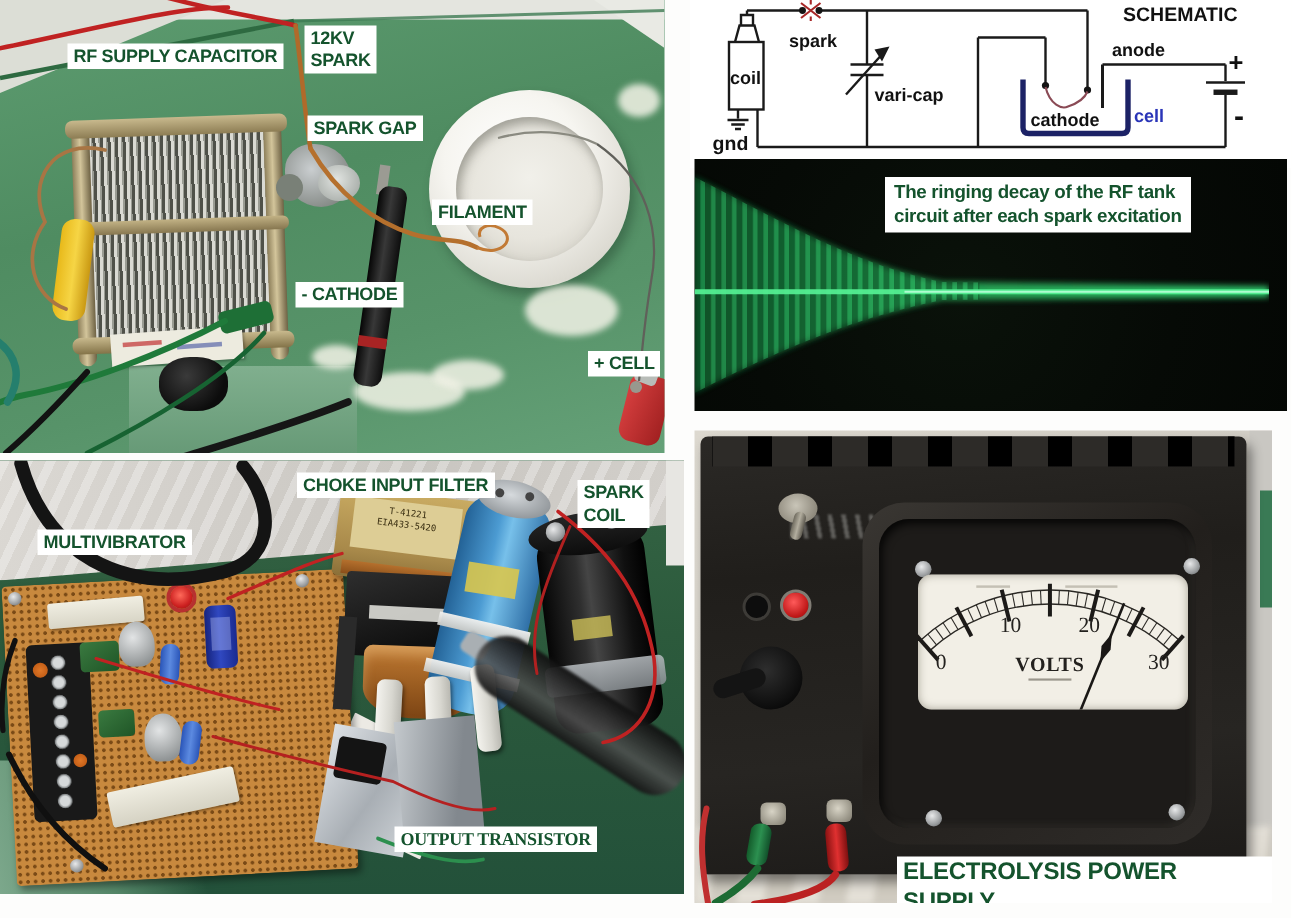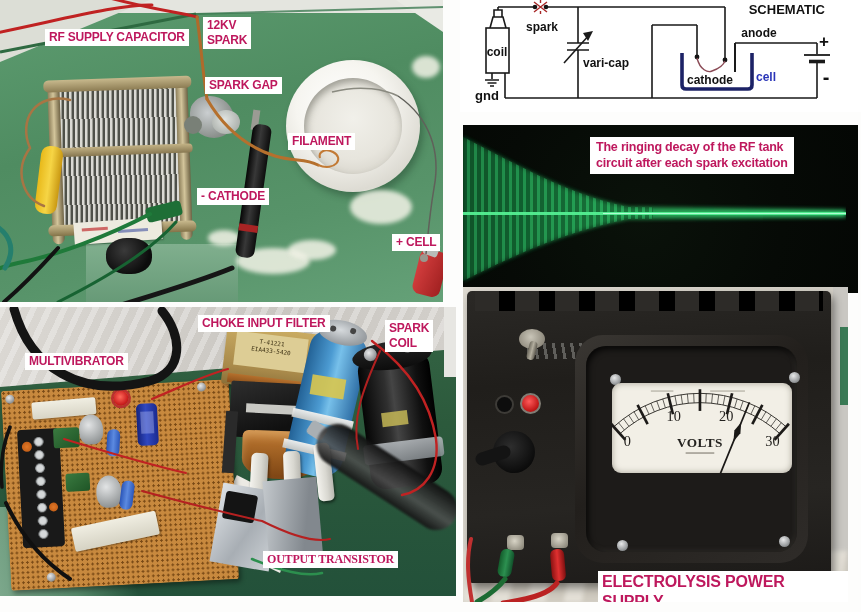--- a/index.html
+++ b/index.html
@@ -1,20 +1,20 @@
 <!DOCTYPE html>
 <html><head>
 <meta charset="utf-8">
 <style>
   html,body{margin:0;padding:0;background:#ffffff;}
   #stage{position:relative;width:861px;height:612px;background:#fdfdfc;overflow:hidden;
          font-family:"Liberation Sans",sans-serif;}
   .panel{position:absolute;overflow:hidden;}
   .abs{position:absolute;}
-  .tag{position:absolute;background:#ffffff;color:#be185d;font:bold 12px/1.25 "Liberation Sans",sans-serif;
+  .tag{position:absolute;background:#ffffff;color:#14532d;font:bold 12px/1.25 "Liberation Sans",sans-serif;
        padding:1px 4px;white-space:pre-line;z-index:9;letter-spacing:-0.2px;}
   .crust{position:absolute;background:rgba(242,242,230,.85);border-radius:50%;filter:blur(2px);}
   svg{display:block;}
   .wiresvg{position:absolute;left:0;top:0;z-index:4;pointer-events:none;}
   .standoff{position:absolute;background:linear-gradient(90deg,#f4f3ee,#d8d7d0 60%,#b9b8b1);
             border-radius:5px;box-shadow:1px 2px 3px rgba(0,0,0,.5);}
   .screw{position:absolute;border-radius:50%;background:radial-gradient(circle at 40% 35%,#e8e9ea,#9a9d9f 60%,#5c5f61);}
 </style>
 </head>
 <body>
@@ -133,21 +133,21 @@
         <text x="299" y="37" text-anchor="middle">anode</text>
         <text x="250" y="84" text-anchor="middle">cathode</text>
         <text x="296" y="81" fill="#2a35b8">cell</text>
         <text x="365" y="14" text-anchor="end" font-size="13">SCHEMATIC</text>
         <text x="364" y="47" text-anchor="middle" font-size="17">+</text>
         <text x="366" y="84" text-anchor="middle" font-size="20">-</text>
       </g>
     </svg>
   </section>
 
-  <section class="panel" id="panel-scope" style="left:463px;top:125px;width:395px;height:168px;background:radial-gradient(circle at 45% 55%,#0a120a 0%,#060a06 60%,#040704 100%);">
+  <section class="panel" id="panel-scope" style="left:463px;top:106px;width:395px;height:168px;background:radial-gradient(circle at 45% 55%,#0a120a 0%,#060a06 60%,#040704 100%);">
     <svg width="383" height="168" viewBox="0 0 383 168">
       <defs>
         <linearGradient id="envGrad" x1="0" y1="0" x2="1" y2="0">
           <stop offset="0" stop-color="#157a3c" stop-opacity=".75"></stop>
           <stop offset="0.45" stop-color="#28b35c" stop-opacity=".95"></stop>
           <stop offset="1" stop-color="#35e57c"></stop>
         </linearGradient>
         <pattern id="ringStripes" width="7" height="168" patternUnits="userSpaceOnUse">
           <rect width="4" height="168" fill="#0c4f26"></rect>
           <rect x="4" width="3" height="168" fill="#2fbf68"></rect>

